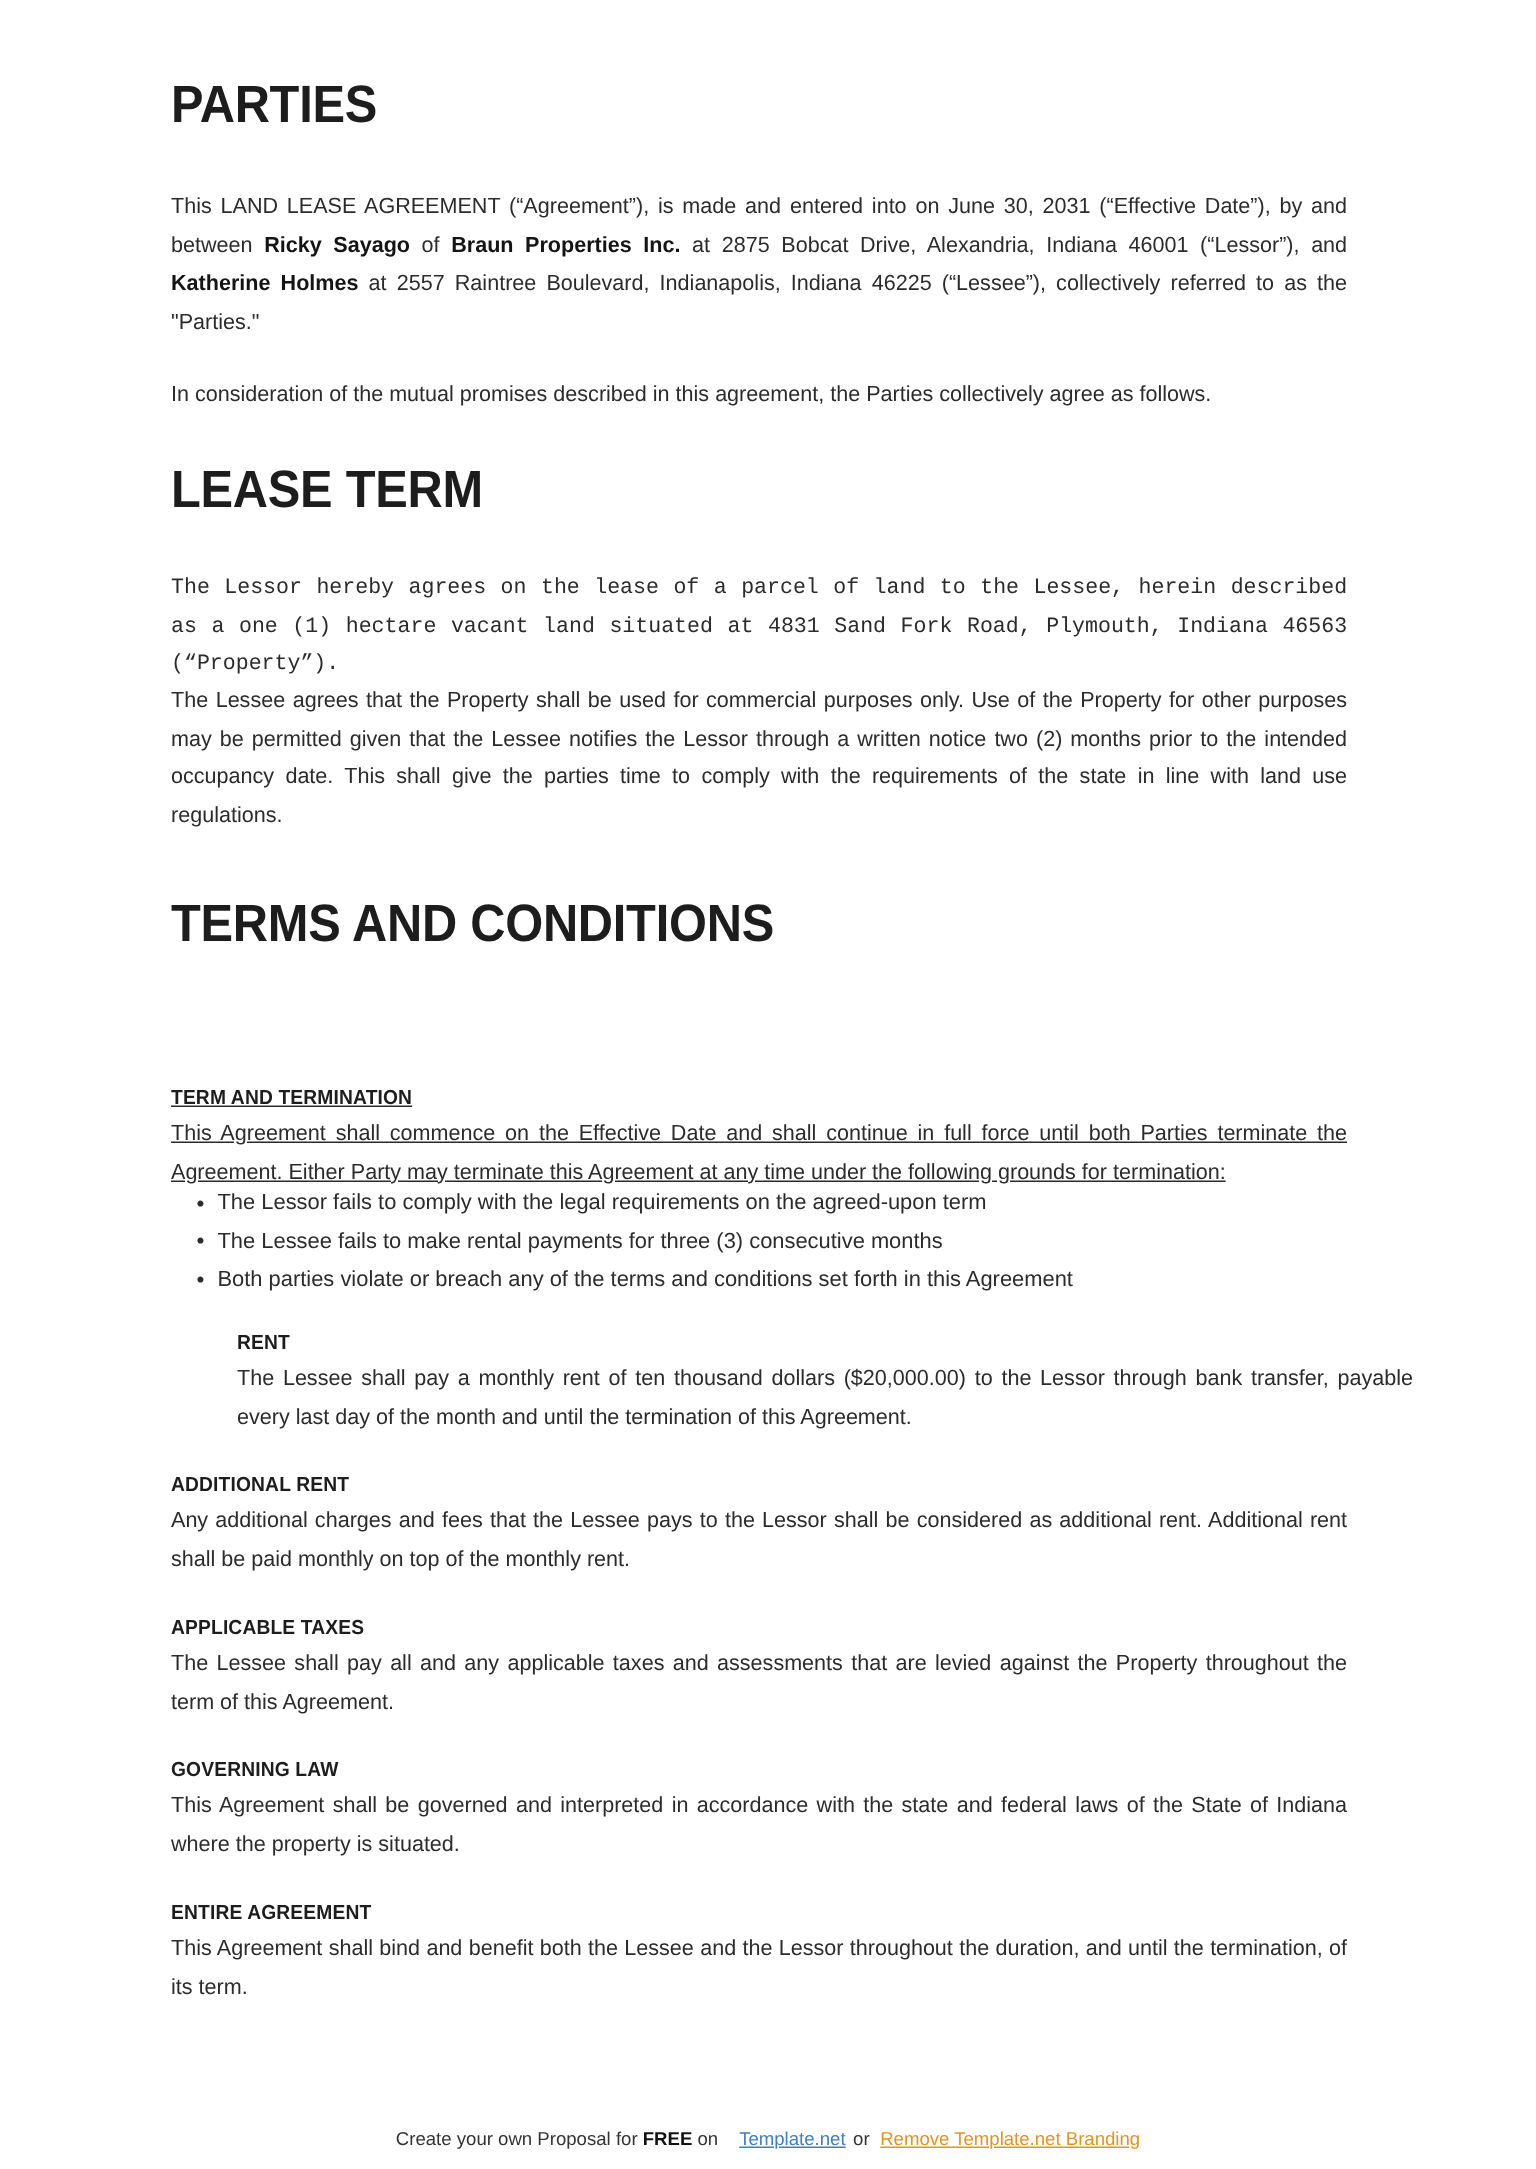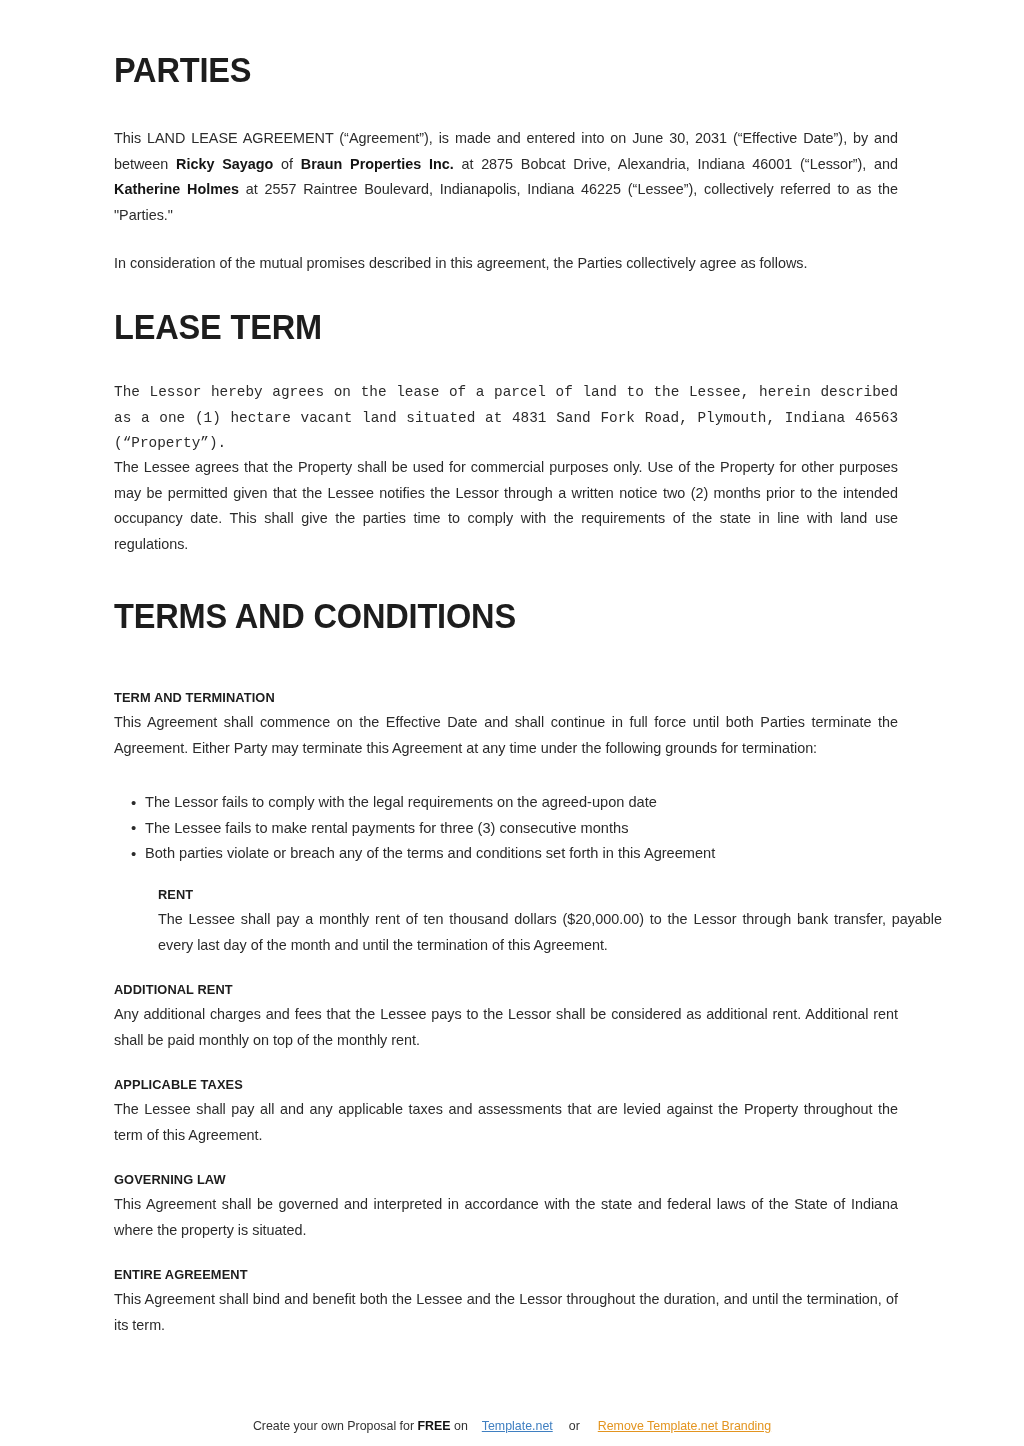--- a/index.html
+++ b/index.html
@@ -90,21 +90,21 @@
   .blk-parties-title   { position: absolute; left: 114px; top: 52px;  }
   .blk-parties-p1      { position: absolute; left: 114px; top: 126px; width: 796px; }
   .blk-parties-p2      { position: absolute; left: 114px; top: 251px; width: 796px; }
 
   .blk-lease-title     { position: absolute; left: 114px; top: 309px; }
   .blk-lease-p1        { position: absolute; left: 114px; top: 380px; width: 796px; font-family: Liberation Mono, monospace; }
   .blk-lease-p2        { position: absolute; left: 114px; top: 455px; width: 796px; }
 
   .blk-terms-title     { position: absolute; left: 114px; top: 598px; text-align: center; }
 
-  .blk-s1              { position: absolute; left: 114px; top: 690px; width: 796px; }
+  .blk-s1              { position: absolute; left: 114px; top: 724px; width: 796px; text-decoration: underline; }
   .blk-s1-list         { position: absolute; left: 114px; top: 790px; width: 796px; }
   .blk-s2              { position: absolute; left: 114px; top: 887px; width: 796px; margin-left: 44px; }
   .blk-s3              { position: absolute; left: 114px; top: 982px; width: 796px; }
   .blk-s4              { position: absolute; left: 114px; top: 1077px; width: 796px; }
   .blk-s5              { position: absolute; left: 114px; top: 1172px; width: 796px; }
   .blk-s6              { position: absolute; left: 114px; top: 1267px; width: 796px; }
 
   
   .footer {
     position: absolute;
@@ -117,21 +117,21 @@
     color: #333333;
   }
   .footer .ft-seg { white-space: nowrap; }
   .footer b { font-weight: bold; color: #111111; }
   .footer a {
     text-decoration: underline;
     white-space: nowrap;
   }
   .footer a.link-primary { color: #3f7fc1; }
   .footer a.link-secondary { color: #e3941f; margin-left: 2px; }
-  .footer .ft-or { margin: 0 16px; color: #333333; }
+  .footer .ft-or { margin: 0 5px; color: #333333; }
 </style>
 </head>
 <body>
 
 <div class="page">
 
   <div class="blk-parties-title">
     <h1 class="section-title">PARTIES</h1>
   </div>
 
@@ -159,21 +159,21 @@
     <h1 class="section-title">TERMS AND CONDITIONS</h1>
   </div>
 
   <div class="blk-s1">
     <h3 class="sub-title">TERM AND TERMINATION</h3>
     <p class="body">This Agreement shall commence on the Effective Date and shall continue in full force until both Parties terminate the Agreement. Either Party may terminate this Agreement at any time under the following grounds for termination:</p>
   </div>
 
   <div class="blk-s1-list">
     <ul class="bullets">
-      <li>The Lessor fails to comply with the legal requirements on the agreed-upon date</li>
+      <li>The Lessor fails to comply with the legal requirements on the agreed-upon term</li>
       <li>The Lessee fails to make rental payments for three (3) consecutive months</li>
       <li>Both parties violate or breach any of the terms and conditions set forth in this Agreement</li>
     </ul>
   </div>
 
   <div class="blk-s2">
     <h3 class="sub-title">RENT</h3>
     <p class="body">The Lessee shall pay a monthly rent of ten thousand dollars ($20,000.00) to the Lessor through bank transfer, payable every last day of the month and until the termination of this Agreement.</p>
   </div>
 

